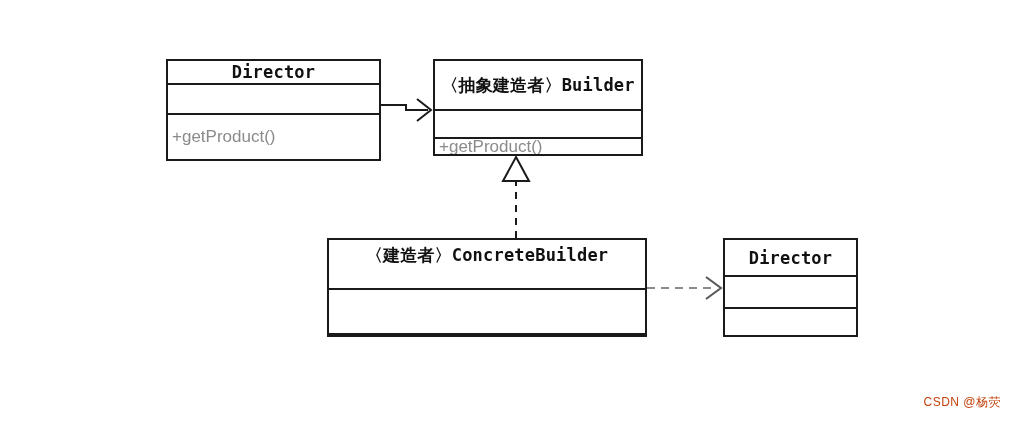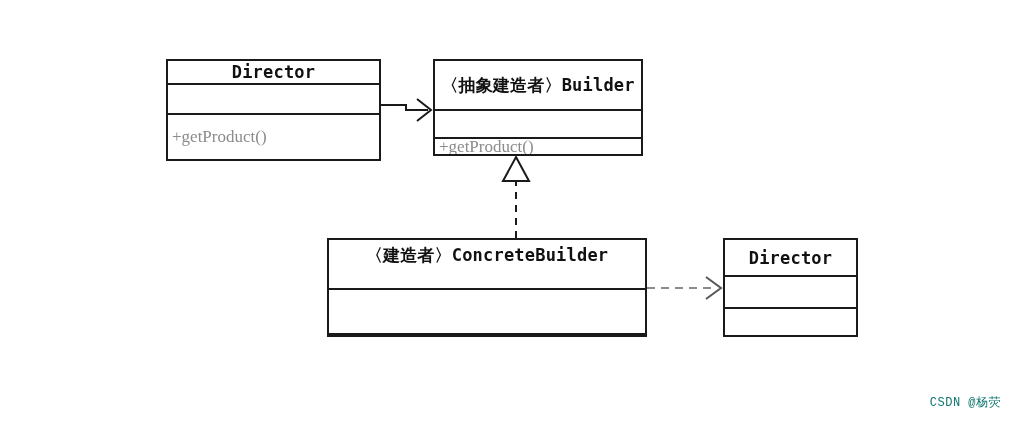--- a/index.html
+++ b/index.html
@@ -50,21 +50,21 @@
     font-weight: bold;
     color: #111111;
     font-size: 17px;
     letter-spacing: 0.2px;
   }
 
   .cmp-member {
     justify-content: flex-start;
     padding-left: 4px;
     color: #8b8b8b;
-    font-family: Liberation Serif, serif;
+    font-family: Liberation Sans, sans-serif;
     font-size: 17px;
   }
 
   .cmp-empty {
     color: transparent;
   }
 
   
   #class-director      { left: 166px; top: 59px;  width: 215px; height: 102px; }
   #class-builder       { left: 433px; top: 59px;  width: 210px; height: 97px;  }
@@ -84,23 +84,23 @@
   #class-concretebuilder .c3 { flex: 1; }
 
   #class-product .c1       { height: 35px; }
   #class-product .c2       { height: 32px; }
   #class-product .c3       { flex: 1; }
 
   #watermark {
     position: absolute;
     right: 12px;
     bottom: 10px;
-    font-family: Liberation Mono, monospace;
+    font-family: Liberation Sans, sans-serif;
     font-size: 12px;
-    color: #0f766e;
+    color: #c2410c;
     letter-spacing: 0.5px;
     white-space: nowrap;
     z-index: 5;
   }
 </style>
 </head>
 <body>
 
 <svg id="diagram-canvas" viewBox="0 0 1013 421" xmlns="http://www.w3.org/2000/svg">
 

